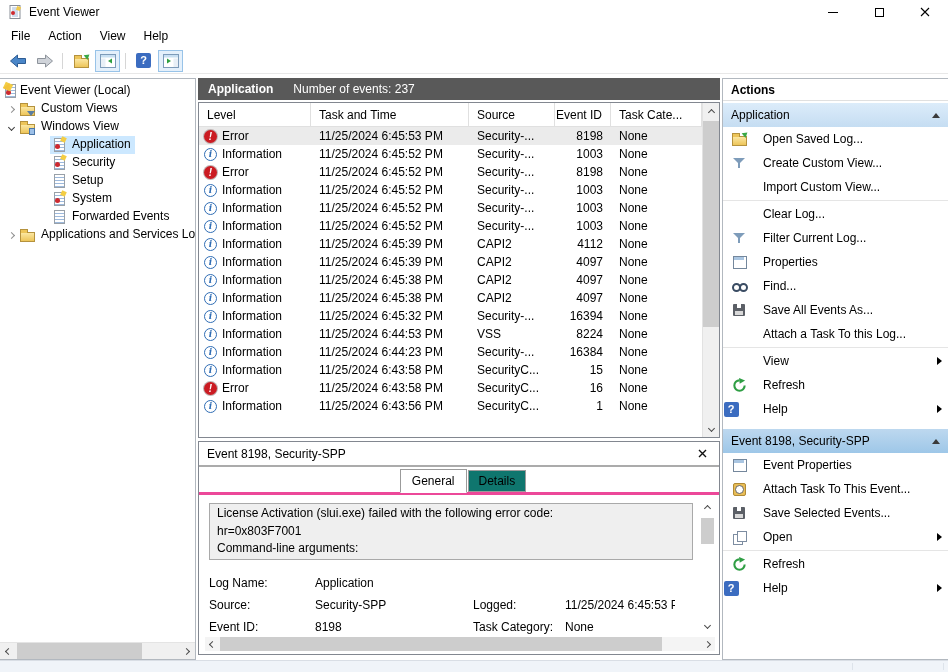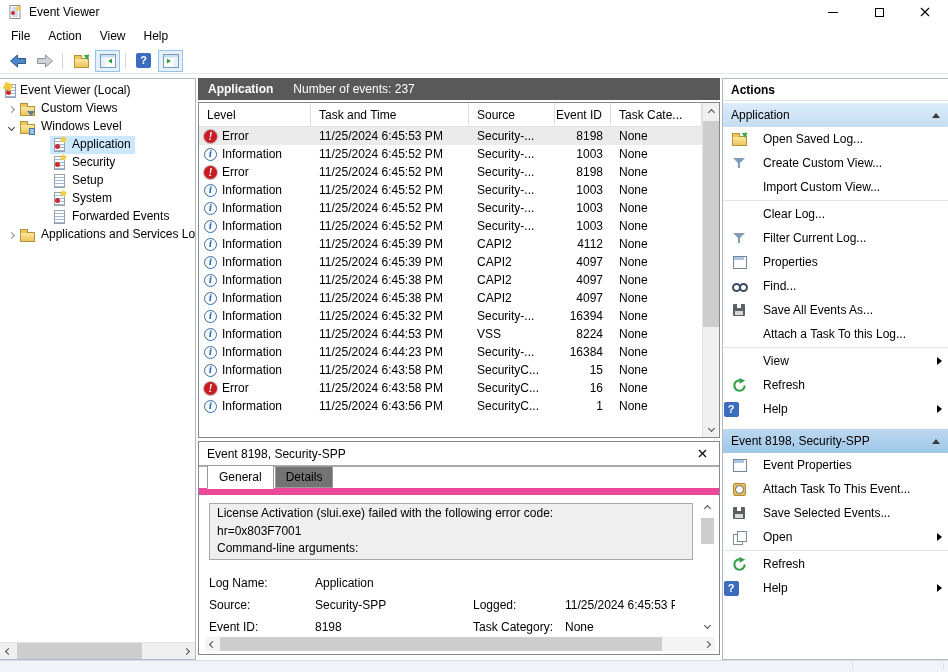--- a/index.html
+++ b/index.html
@@ -92,24 +92,24 @@
   .lvl-ico.inf { background:#fff; border:1px solid #2f6db5; }
   .lvl-ico.inf::after { content:"i"; position:absolute; left:0; right:0; top:0; text-align:center; color:#2f6db5; font-family:"DejaVu Serif",serif; font-style:italic; font-weight:bold; font-size:9px; line-height:11px; }
   .vscroll { width:17px; flex:none; background:#f0f0f0; border-left:1px solid #e2e2e2; display:flex; flex-direction:column; align-items:stretch; }
   .vscroll .sb-btn { height:18px; width:auto; }
   .sb-thumb-v { background:#cdcdcd; }
 
   
   .preview-box { margin-top:3px; height:214px; flex:none; border:1px solid #828790; display:flex; flex-direction:column; background:#fff; }
   .preview-header { height:25px; flex:none; display:flex; align-items:center; padding:0 8px; border-bottom:2px solid #ababab; }
   .pv-close { margin-left:auto; width:18px; height:18px; display:flex; align-items:center; justify-content:center; }
-  .tabs { height:28px; flex:none; display:flex; align-items:flex-end; padding-left:8px; border-bottom:7px solid #ec4899; }
+  .tabs { height:28px; flex:none; display:flex; align-items:flex-end; padding-left:8px; border-bottom:3px solid #ec4899;justify-content:center; }
   .tab { position:relative; border:1px solid #9b9b9b; }
   .tab.active { background:#fff; padding:4px 11px; border-bottom:1px solid #fff; margin-bottom:-1px; z-index:2; }
-  .tab.inactive { background:#737373; padding:3px 10px; margin-left:1px; }
+  .tab.inactive { background:#0f766e; padding:3px 10px; margin-left:1px; }
   .tab-content { flex:1; position:relative; padding:8px 26px 0 10px; overflow:hidden; }
   .desc-box { border:1px solid #a9a9a9; background:#efefef; height:57px; overflow:hidden; padding:1px 7px; line-height:17.5px; }
   .fields { margin-top:12px; display:grid; grid-template-columns:106px 158px 92px 110px; }
   .fields > div { height:22px; display:flex; align-items:center; white-space:nowrap; overflow:hidden; }
   .pv-vscroll { position:absolute; top:6px; bottom:22px; right:4px; width:15px; display:flex; flex-direction:column; align-items:center; }
   .pv-vthumb { width:13px; height:26px; background:#cdcdcd; margin-top:3px; }
   .pv-vsp { flex:1; }
   .pv-hscroll { position:absolute; left:6px; right:4px; bottom:3px; height:14px; background:#f4f4f4; display:flex; align-items:stretch; }
   .pv-hscroll .sb-btn { width:15px; background:#f4f4f4; }
   .pv-hthumb { flex:1; background:#cdcdcd; margin-right:38px; }
@@ -251,21 +251,21 @@
           </span>
       </div>
       <div class="tree-item lvl1">
         <span class="chev d">
             <i></i>
           </span>
         <span class="i16 ic-folder">
             <i class="mini-page"></i>
           </span>
         <span class="ti-inner">
-            <span class="ti-label">Windows Level</span>
+            <span class="ti-label">Windows View</span>
           </span>
       </div>
       <div class="tree-item lvl2">
         <span class="ti-inner sel">
             <span class="i16">
               <i class="icon-log event"></i>
             </span>
             <span class="ti-label">Application</span>
           </span>
       </div>

